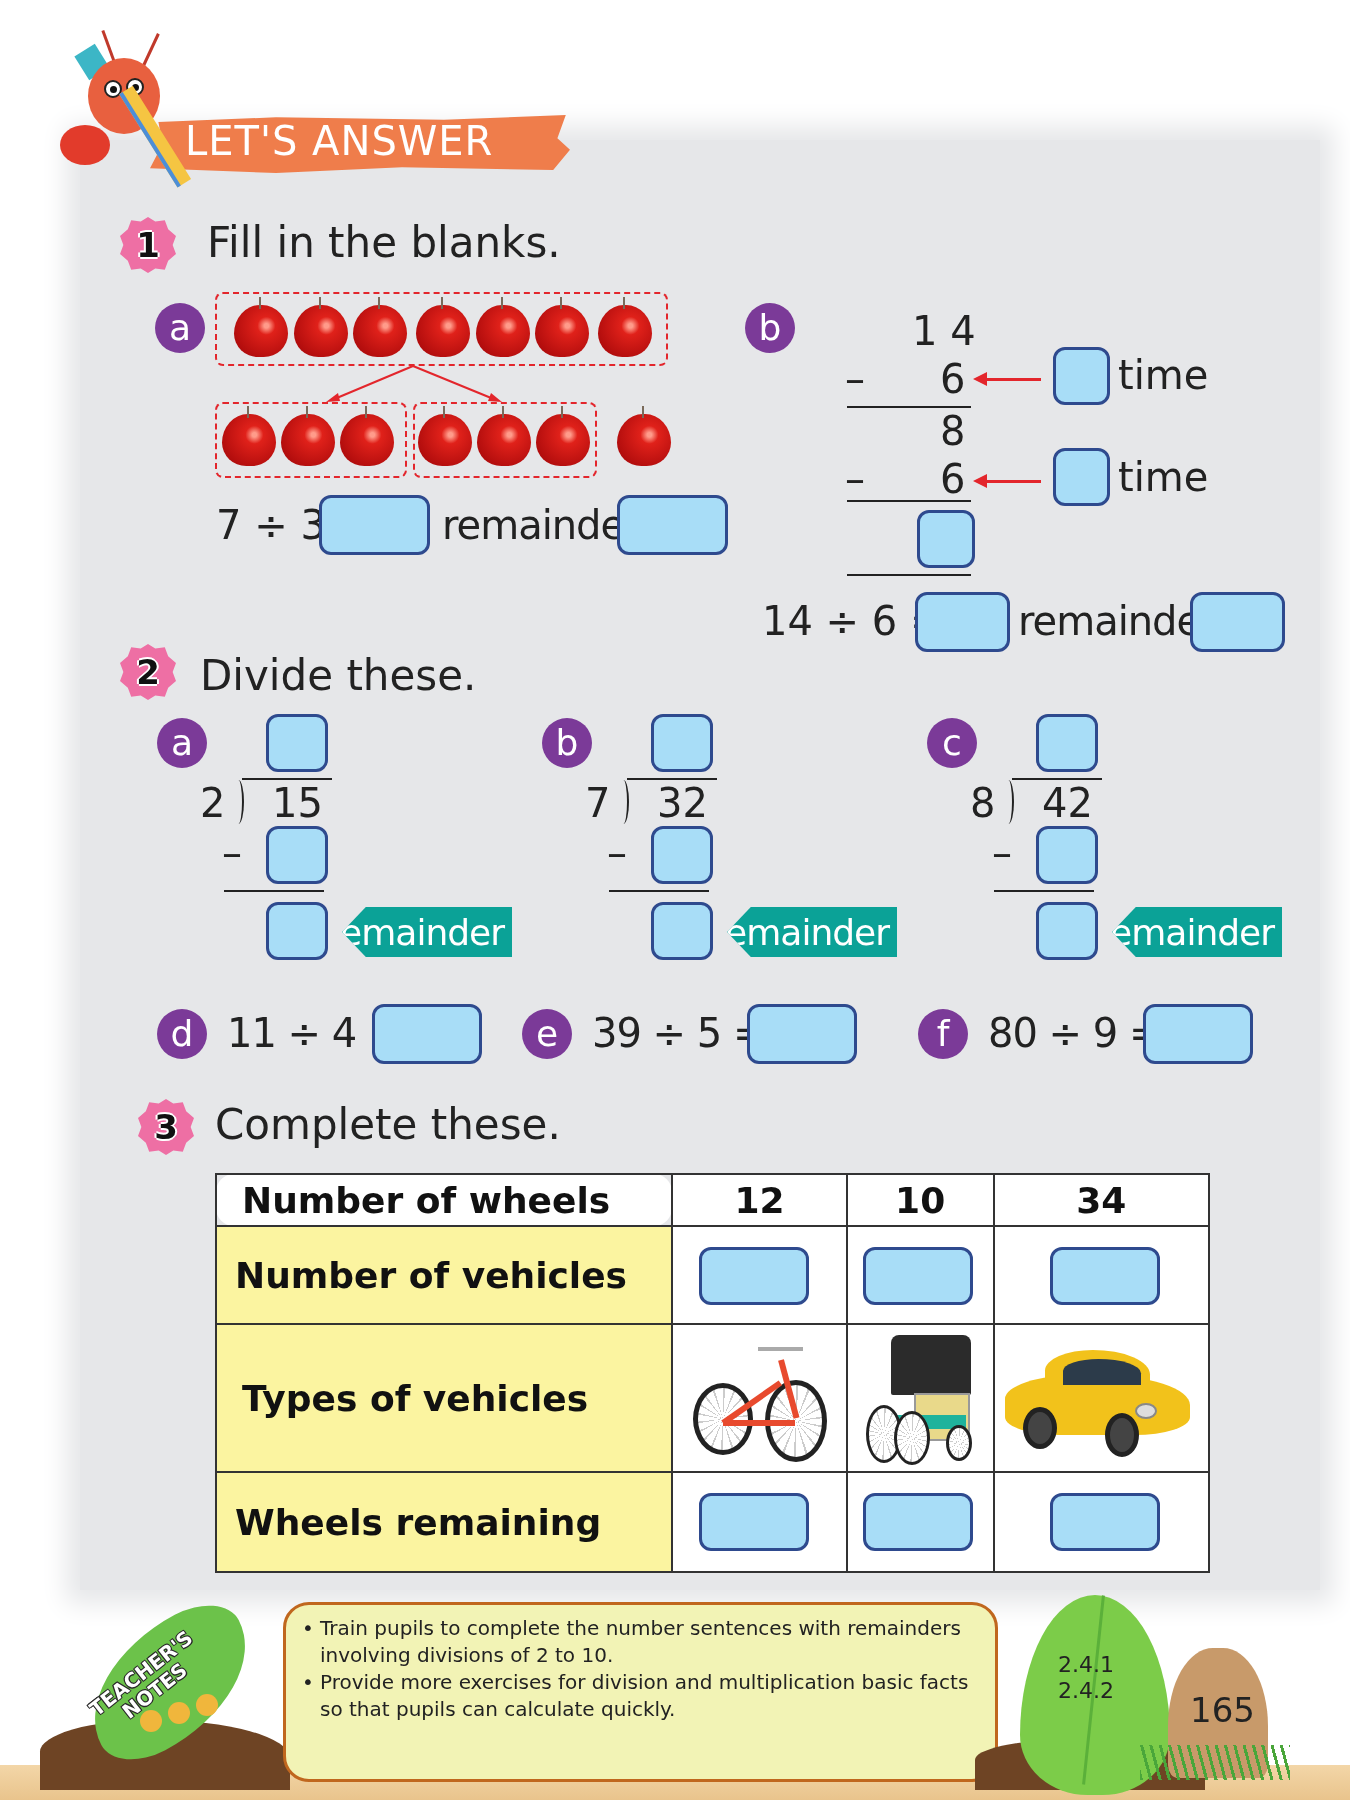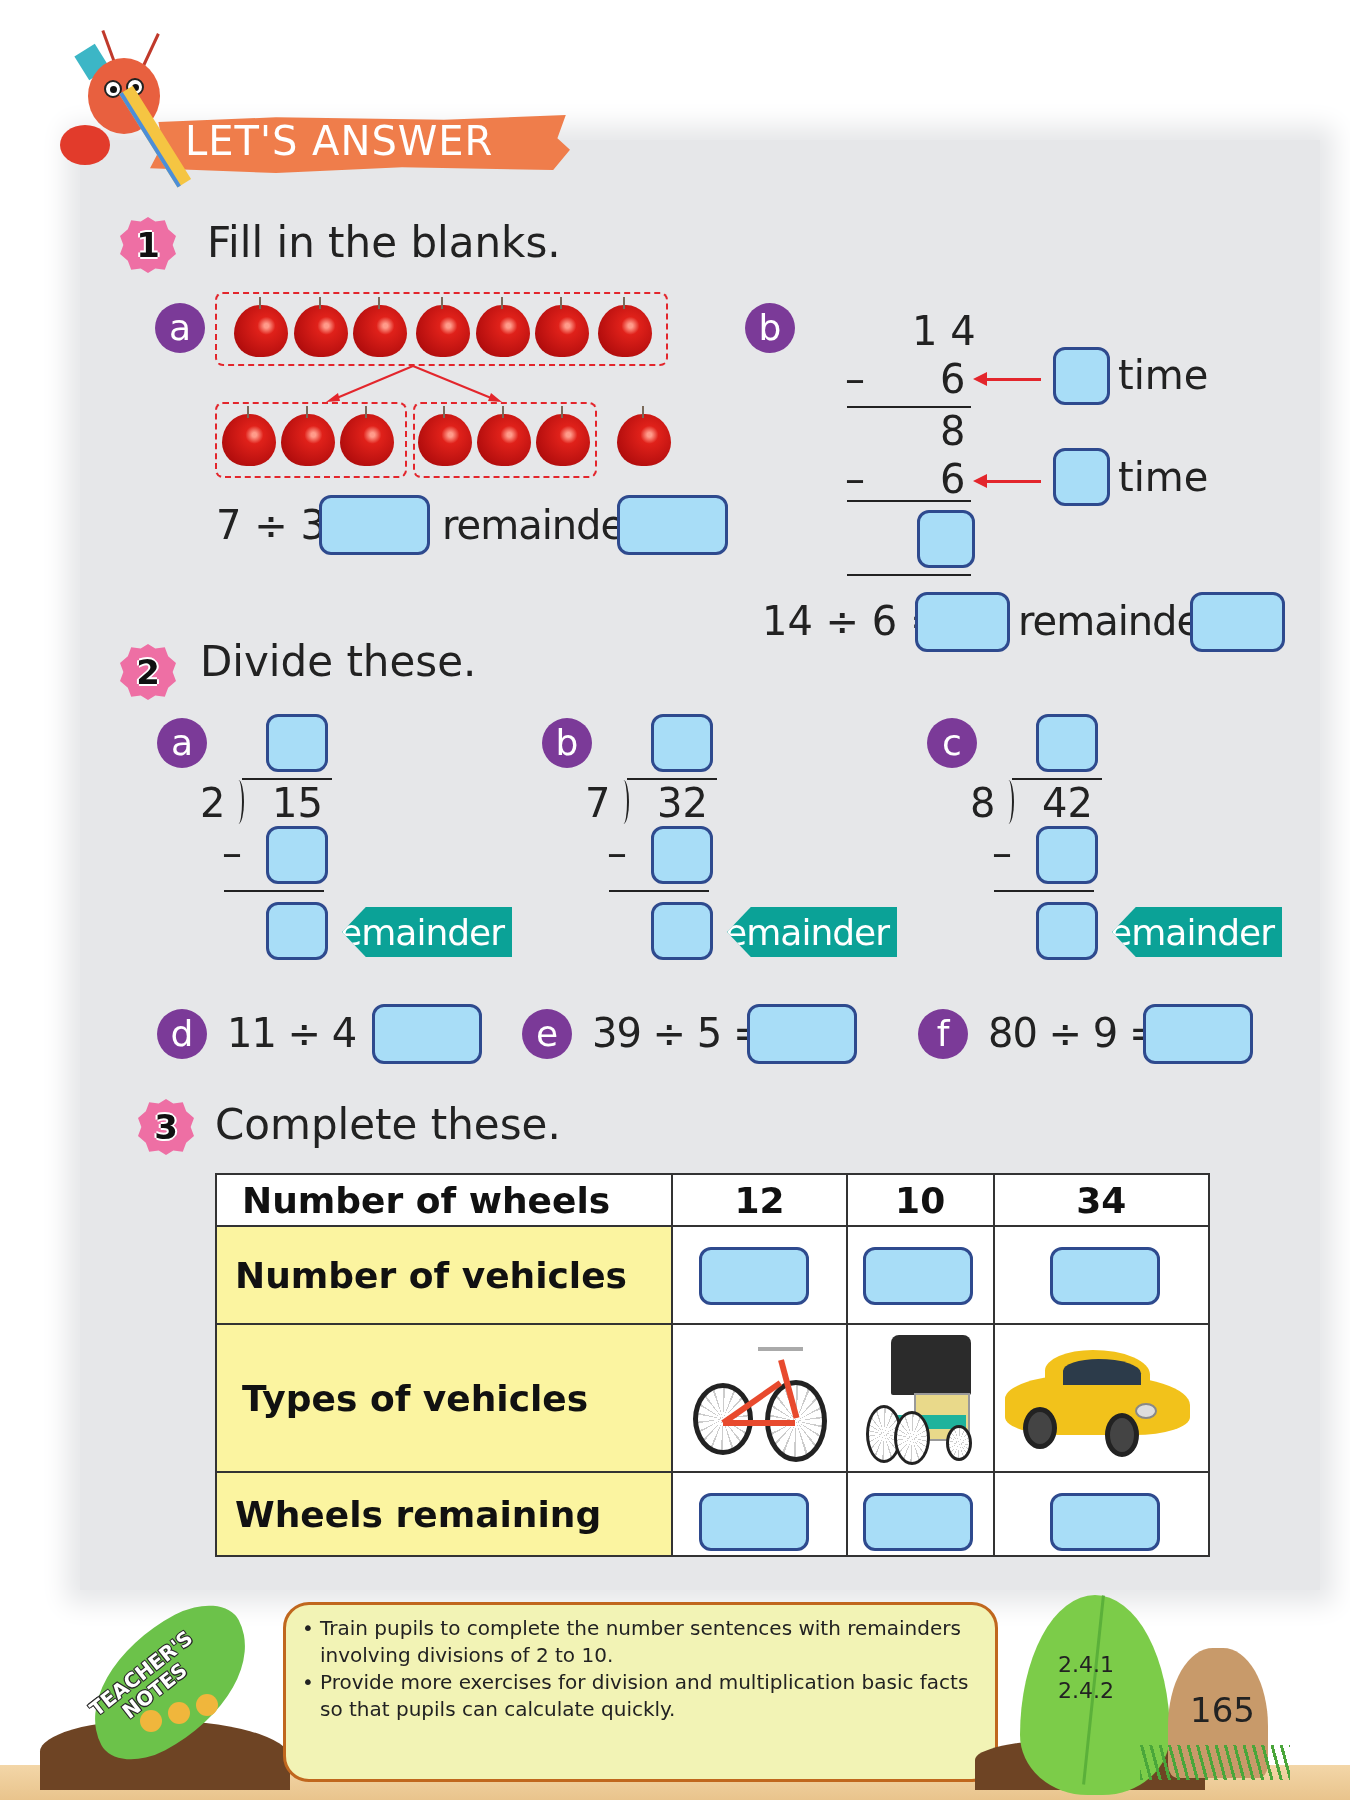--- a/index.html
+++ b/index.html
@@ -199,21 +199,21 @@
   <div class="hline" style="left:847px;top:574px;width:124px;"></div>
 
   <div class="txt" style="left:762px;top:598px;">14 ÷ 6 =</div>
   <div class="box" style="left:915px;top:592px;width:95px;height:60px;"></div>
   <div class="txt" style="left:1018px;top:598px;letter-spacing:-1px;">remainder</div>
   <div class="box" style="left:1190px;top:592px;width:95px;height:60px;"></div>
 </section>
 
 <section>
   <div class="qbadge" style="left:120px;top:644px;">2</div>
-  <div class="qtitle" style="left:200px;top:637px;">Divide these.</div>
+  <div class="qtitle" style="left:200px;top:651px;">Divide these.</div>
 
   <div id="long-divs">
       <div>
         <div class="sub" style="left:157px;top:718px;">a</div>
        <div class="box" style="left:266px;top:714px;width:62px;height:58px;"></div>
        <div class="hline" style="left:242px;top:778px;width:90px;"></div>
        <div class="txt" style="left:200px;top:780px;">2</div>
        <div class="bracket" style="left:230px;top:780px;"></div>
        <div class="txt" style="left:272px;top:780px;">15</div>
        <div class="txt" style="left:222px;top:830px;">–</div>
@@ -269,21 +269,21 @@
     </div>
 </section>
 
 <section>
   <div class="qbadge" style="left:138px;top:1099px;">3</div>
   <div class="qtitle" style="left:215px;top:1100px;">Complete these.</div>
 
   <table class="tbl">
     <tbody>
         <tr style="height:52px;">
-      <td class="hdr" style="width:457px;text-align:left;padding-left:25px;">Number of wheels</td>
+      <td class="hdr" style="width:457px;text-align:left;padding-left:25px;border-radius:18px;">Number of wheels</td>
       <td class="hdr" style="width:175px;">12</td>
       <td class="hdr" style="width:147px;">10</td>
       <td class="hdr" style="width:216px;">34</td>
     </tr>
     <tr style="height:98px;">
       <td class="lbl" style="padding-left:18px;">Number of vehicles</td>
       <td class="cellbox">
             <div class="box" style="left:26px;top:20px;width:110px;height:58px;"></div>
           </td>
       <td class="cellbox">
@@ -319,21 +319,21 @@
         <div class="car">
           <div class="abs" style="left:0;top:30px;width:185px;height:60px;background:#f2c21b;border-radius:40% 50% 30% 30%;"></div>
           <div class="abs" style="left:40px;top:5px;width:105px;height:45px;background:#f2c21b;border-radius:50% 60% 0 0;"></div>
           <div class="abs" style="left:58px;top:14px;width:78px;height:26px;background:#2c3b4a;border-radius:50% 60% 0 0;"></div>
           <div class="abs" style="left:130px;top:58px;width:22px;height:16px;background:#ddd;border-radius:50%;border:2px solid #888;"></div>
           <div class="wheel" style="left:18px;top:62px;width:34px;height:42px;background:#444;border-color:#222;"></div>
           <div class="wheel" style="left:100px;top:68px;width:34px;height:44px;background:#444;border-color:#222;"></div>
         </div>
       </td>
     </tr>
-    <tr style="height:84px;">
+    <tr style="height:100px;">
       <td class="lbl" style="padding-left:18px;">Wheels remaining</td>
       <td class="cellbox">
             <div class="box" style="left:26px;top:20px;width:110px;height:58px;"></div>
           </td>
       <td class="cellbox">
             <div class="box" style="left:15px;top:20px;width:110px;height:58px;"></div>
           </td>
       <td class="cellbox">
             <div class="box" style="left:55px;top:20px;width:110px;height:58px;"></div>
           </td>

